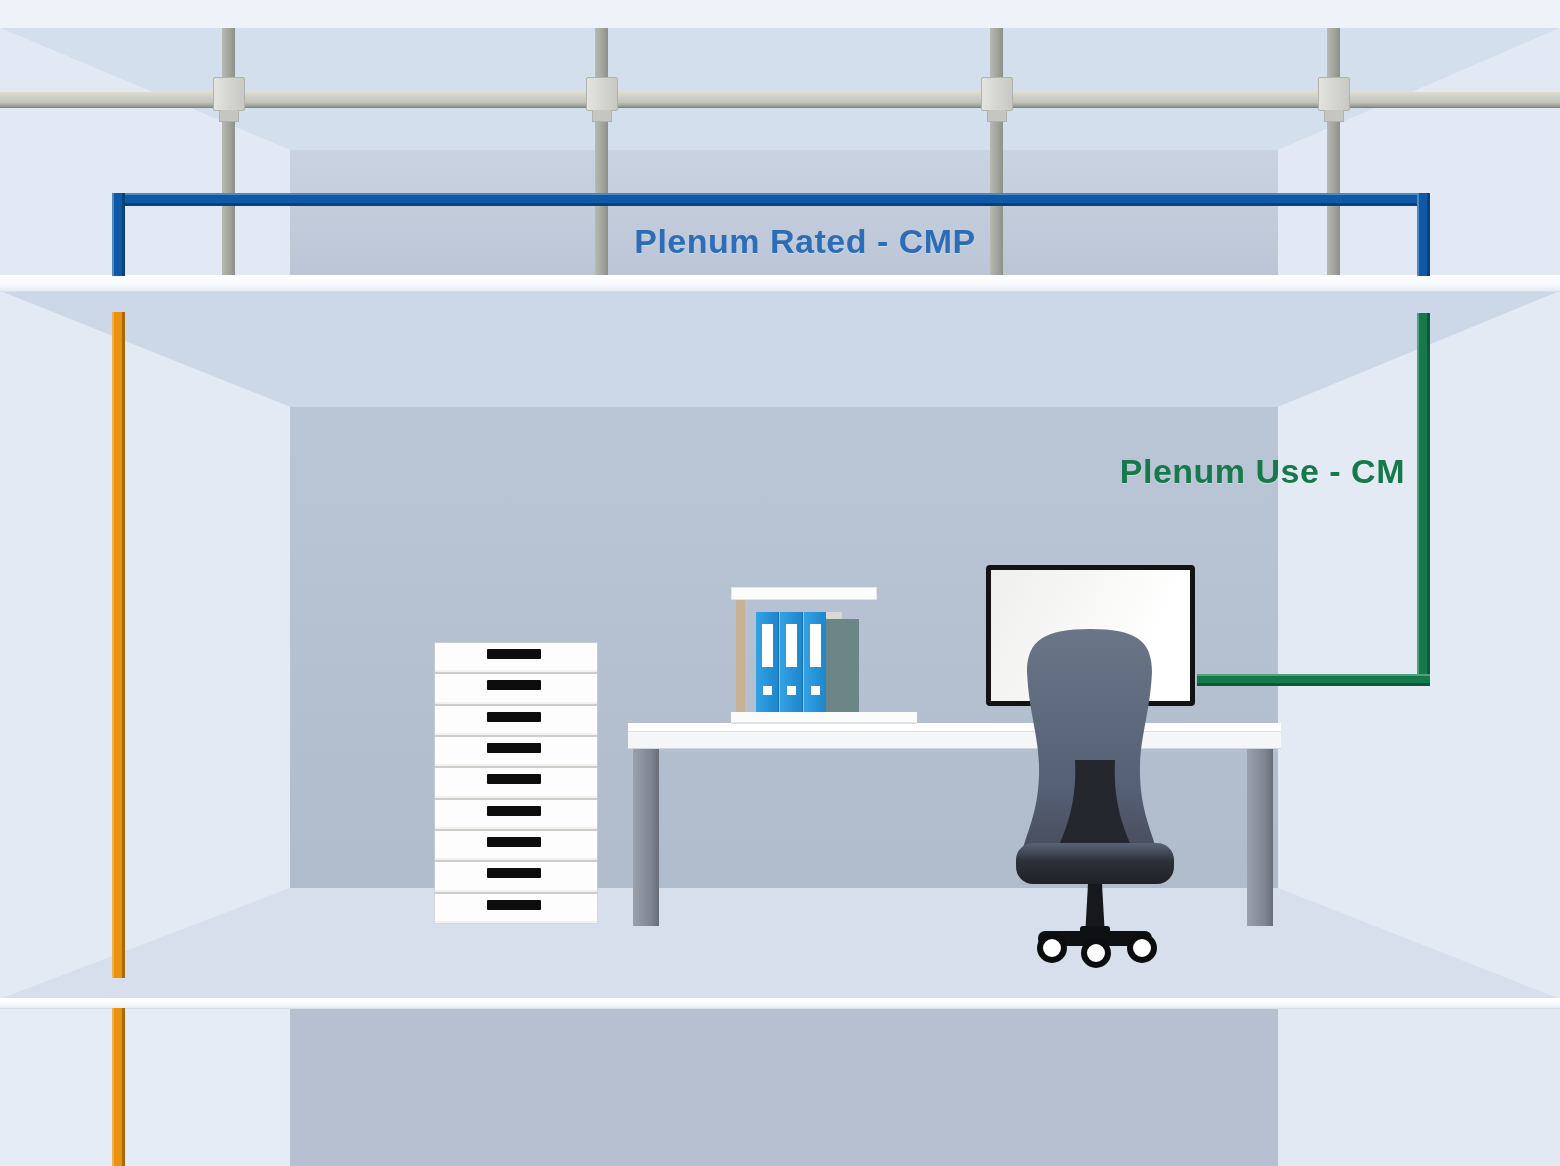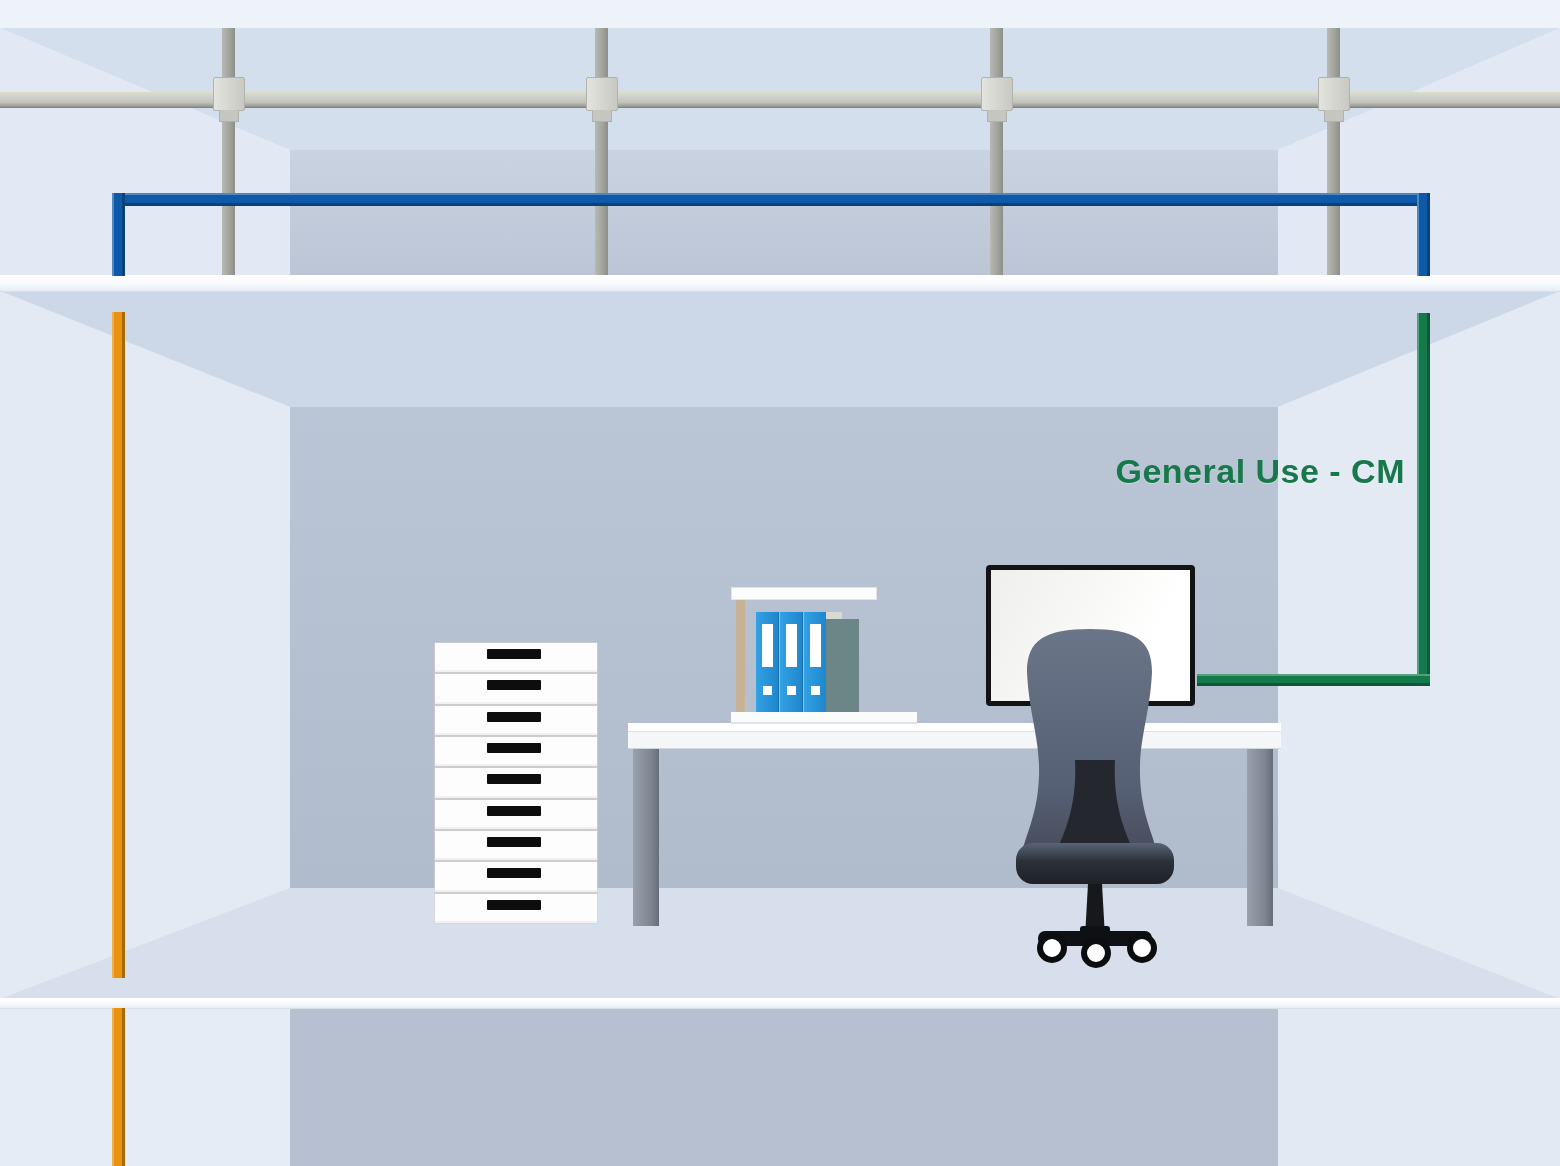--- a/index.html
+++ b/index.html
@@ -228,15 +228,16 @@
     <path d="M1075,760 L1115,760 C1113,800 1122,825 1133,850 L1057,850 C1068,825 1077,800 1075,760 Z" fill="#24272e"></path>
     <rect x="1016" y="843" width="158" height="41" rx="17" fill="url(#seatGrad)"></rect>
     <polygon points="1088,884 1102,884 1105,937 1085,937" fill="#16181c"></polygon>
     <rect x="1038" y="931" width="114" height="15" rx="7" fill="#0f1013"></rect>
     <rect x="1080" y="926" width="30" height="16" rx="3" fill="#0f1013"></rect>
     <circle cx="1052" cy="948" r="12" fill="#ffffff" stroke="#0c0d0f" stroke-width="6"></circle>
     <circle cx="1096" cy="953" r="12" fill="#ffffff" stroke="#0c0d0f" stroke-width="6"></circle>
     <circle cx="1142" cy="948" r="12" fill="#ffffff" stroke="#0c0d0f" stroke-width="6"></circle>
   </svg>
 
-  <div class="rating-label" id="label-general" style="color: rgb(23, 120, 75);">General Use - CM</div>
+  <div class="rating-label" id="label-plenum" style="color: rgb(45, 109, 183);">Plenum Rated - CMP</div>
+  <div class="rating-label" id="label-general" style="color: rgb(23, 120, 75);">Plenum Use - CM</div>
 
 </div>
 
 </body></html>

